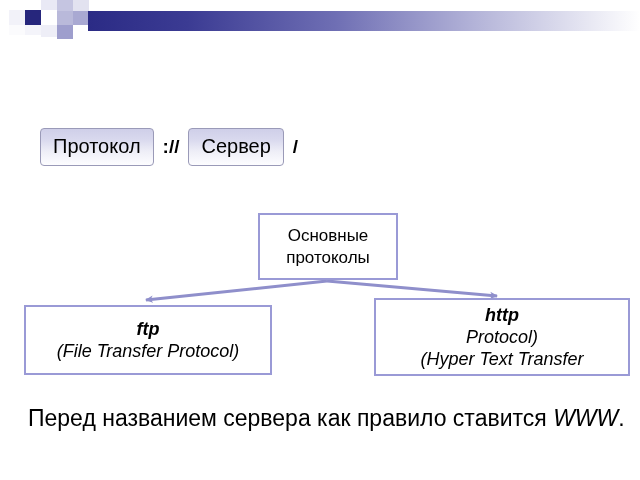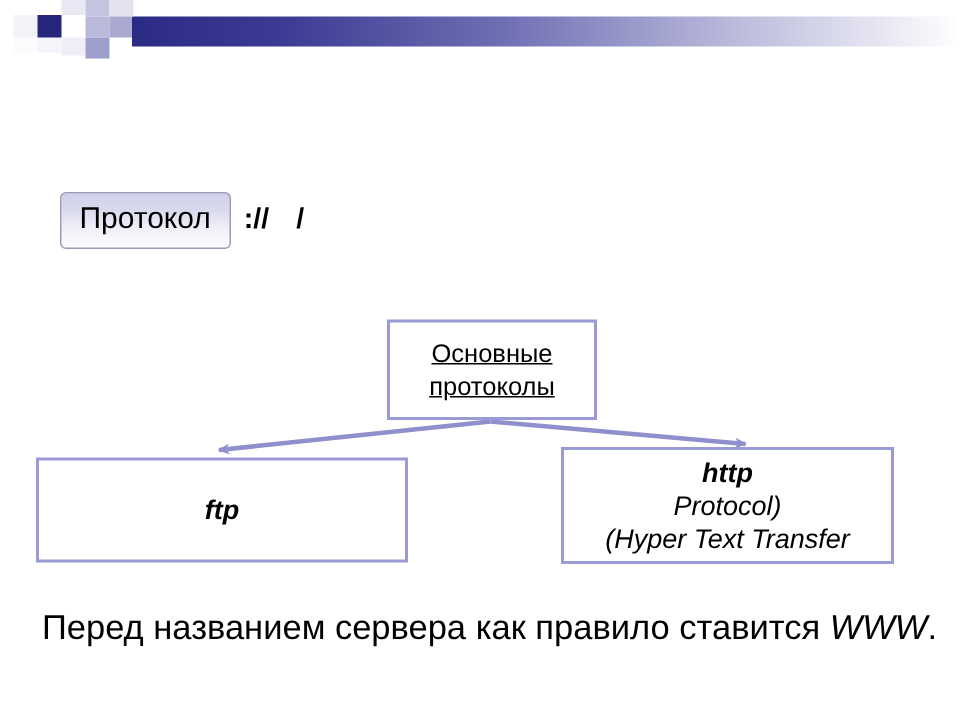--- a/index.html
+++ b/index.html
@@ -77,28 +77,27 @@
     flex-direction: column;
     align-items: center;
     justify-content: center;
     text-align: center;
     color: #000000;
   }
   .tbox-root {
     left: 258px; top: 213px; width: 140px; height: 67px;
     font-size: 17px;
     line-height: 22px;
-    text-decoration: underline;
   }
   .tbox-ftp {
     left: 24px; top: 305px; width: 248px; height: 70px;
     font-size: 17px;
   }
   .tbox-http {
-    left: 374px; top: 298px; width: 222px; height: 78px;
+    left: 374px; top: 298px; width: 256px; height: 78px;
     font-size: 17px;
   }
   .proto-name {
     font-weight: bold;
     font-style: italic;
     font-size: 18px;
     line-height: 22px;
   }
   .proto-full {
     font-style: italic;
@@ -141,40 +140,42 @@
     <div class="sq sq-e"></div>
     <div class="sq sq-f"></div>
     <div class="sq sq-g"></div>
     <div class="sq sq-h"></div>
     <div class="sq sq-a"></div>
   </div>
 
   <div class="url-row">
     <div class="url-box">Протокол</div>
     <div class="sep">://</div>
+    <div class="url-box">Сервер</div>
     <div class="sep">/</div>
   </div>
 
   <svg class="connectors" viewBox="0 0 640 480" xmlns="http://www.w3.org/2000/svg">
     <defs>
       <marker id="ahead" markerWidth="9" markerHeight="9" refX="7" refY="4.5" orient="auto" markerUnits="userSpaceOnUse">
         <path d="M0,0.8 L8,4.5 L0,8.2 L2.2,4.5 Z" fill="#8f8fcb"></path>
       </marker>
     </defs>
     <line x1="327" y1="281" x2="146" y2="300" stroke="#8f8fcb" stroke-width="3" marker-end="url(#ahead)"></line>
     <line x1="327" y1="281" x2="497" y2="296" stroke="#8f8fcb" stroke-width="3" marker-end="url(#ahead)"></line>
   </svg>
 
   <div class="tbox tbox-root">
     <div>Основные</div>
     <div>протоколы</div>
   </div>
 
   <div class="tbox tbox-ftp">
     <div class="proto-name">ftp</div>
+    <div class="proto-full">(File Transfer Protocol)</div>
   </div>
 
   <div class="tbox tbox-http">
     <div class="proto-name">http</div>
     <div class="proto-full">Protocol)</div>
     <div class="proto-full">(Hyper Text Transfer</div>
   </div>
 
   <div class="footnote"><span>Перед названием сервера как правило ставится </span><span class="it">WWW</span><span>.</span></div>
 

